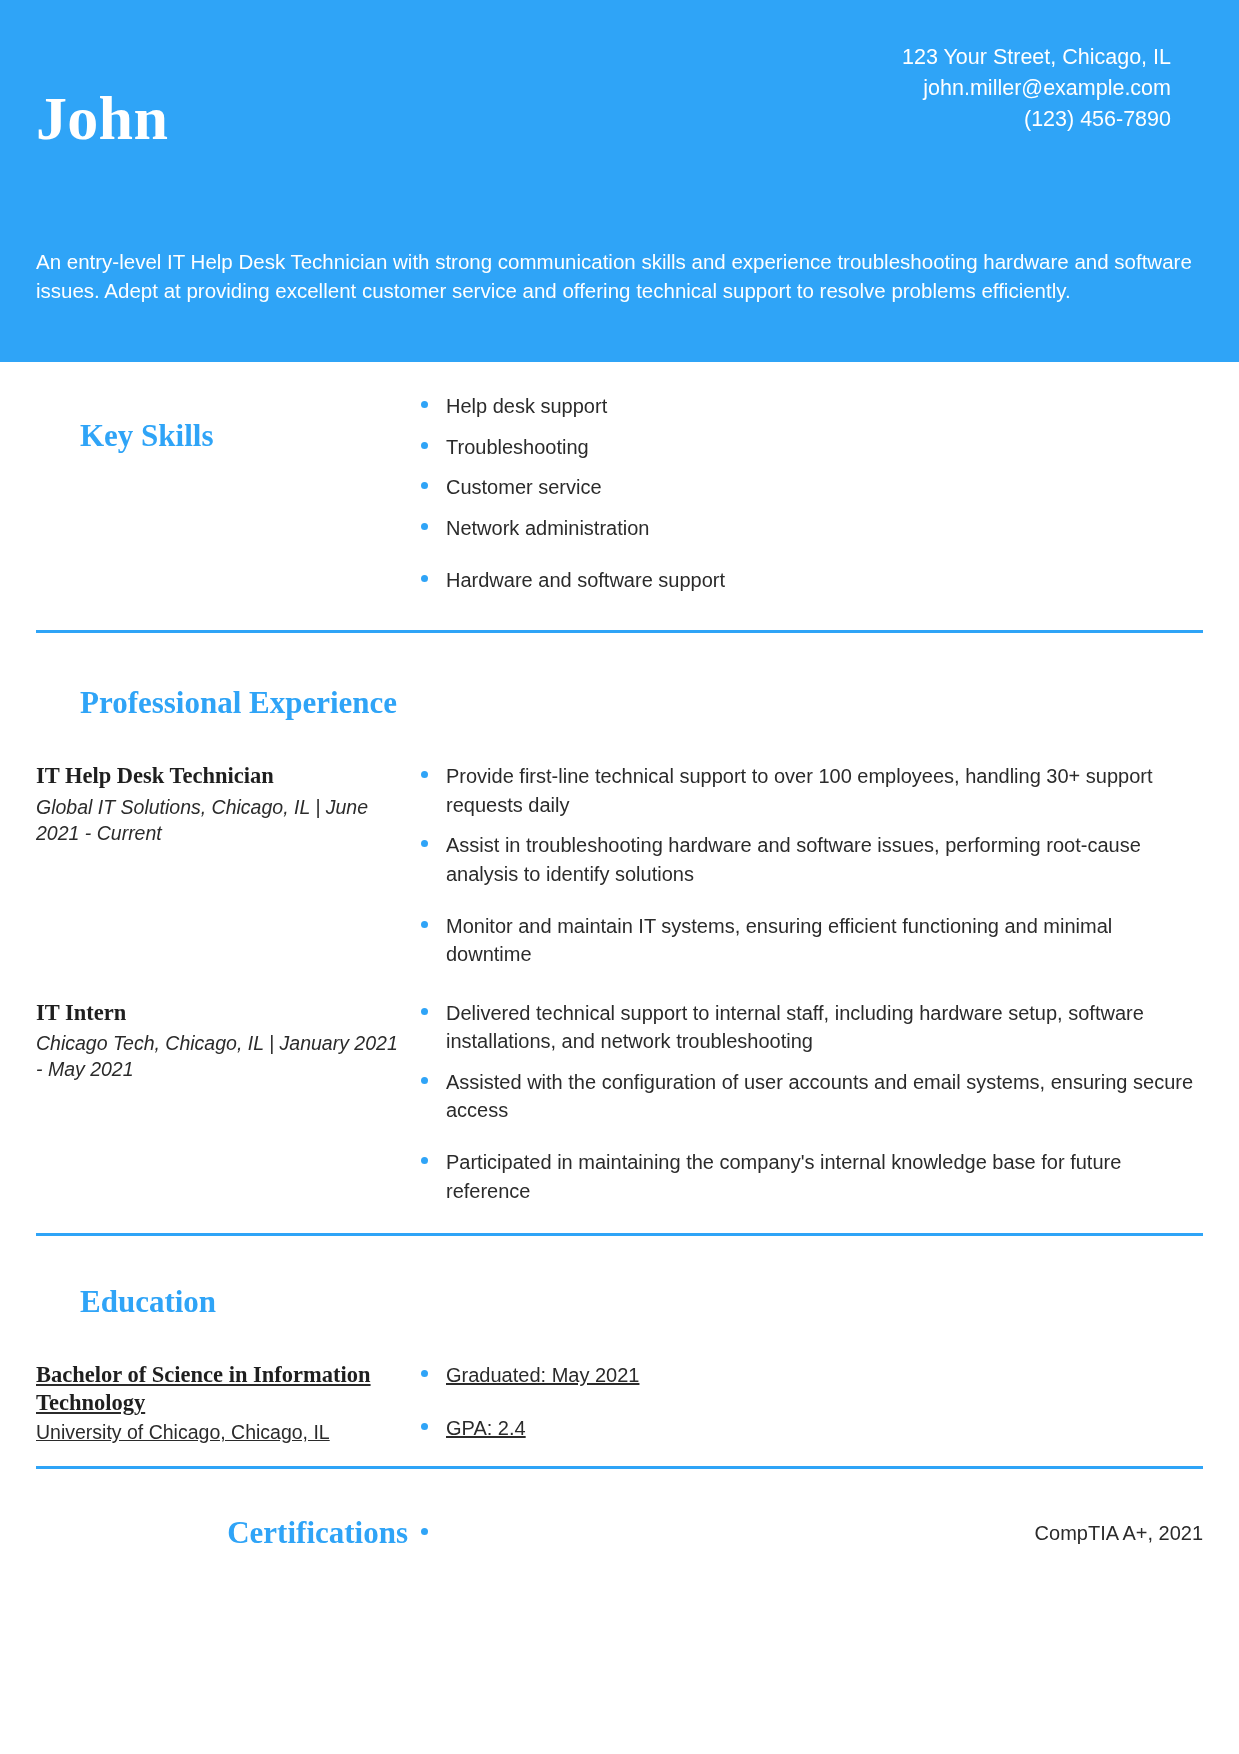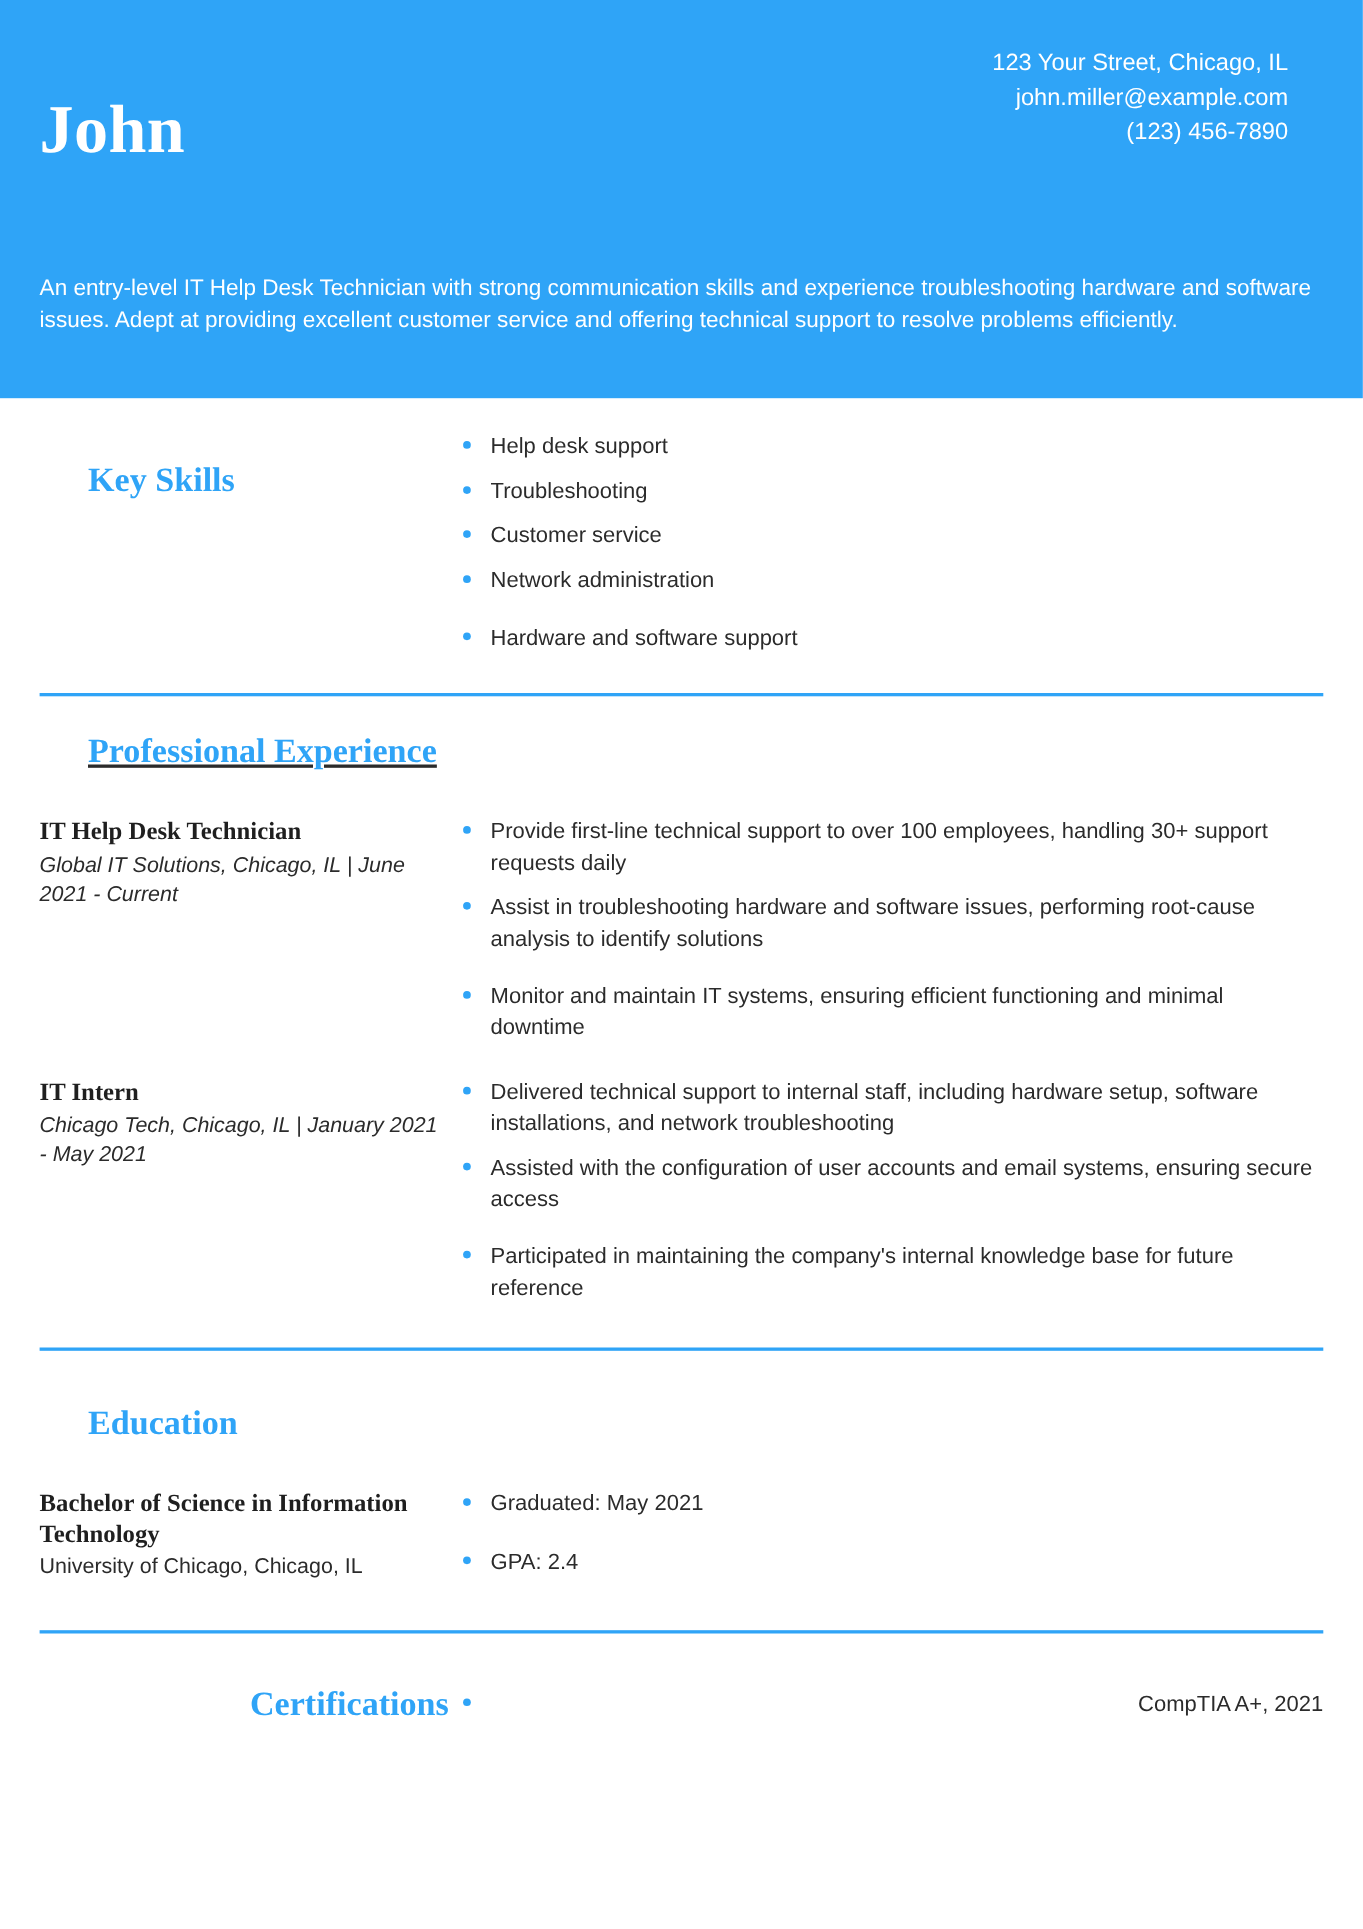--- a/index.html
+++ b/index.html
@@ -145,26 +145,26 @@
     line-height: 1.35;
     color: #2b2b2b;
     margin-top: 2px;
   }
 
   
   .skills-section { padding-top: 30px; }
   .skills-section .section-row { padding-bottom: 36px; }
 
   .exp-section { padding-top: 0; }
-  .exp-section .title-row { padding: 6px 0 16px 0; text-decoration: underline; }
+  .exp-section .title-row { padding: 26px 0 16px 0; }
   .exp-section .entry-row { margin-bottom: 6px; }
-  .exp-section .section-body { padding-bottom: 34px; }
+  .exp-section .section-body { padding-bottom: 22px; }
 
   .edu-section .title-row { padding: 22px 0 16px 0; }
-  .edu-section .section-body { padding-bottom: 44px; }
+  .edu-section .section-body { padding-bottom: 20px; text-decoration: underline; }
   .cert-row { align-items: flex-start; text-align: right; }
 </style>
 </head>
 <body>
 
 <header class="header">
   <div class="header-top">
     <h1 class="name-block">
       <span class="name-line">John</span>
     </h1>

